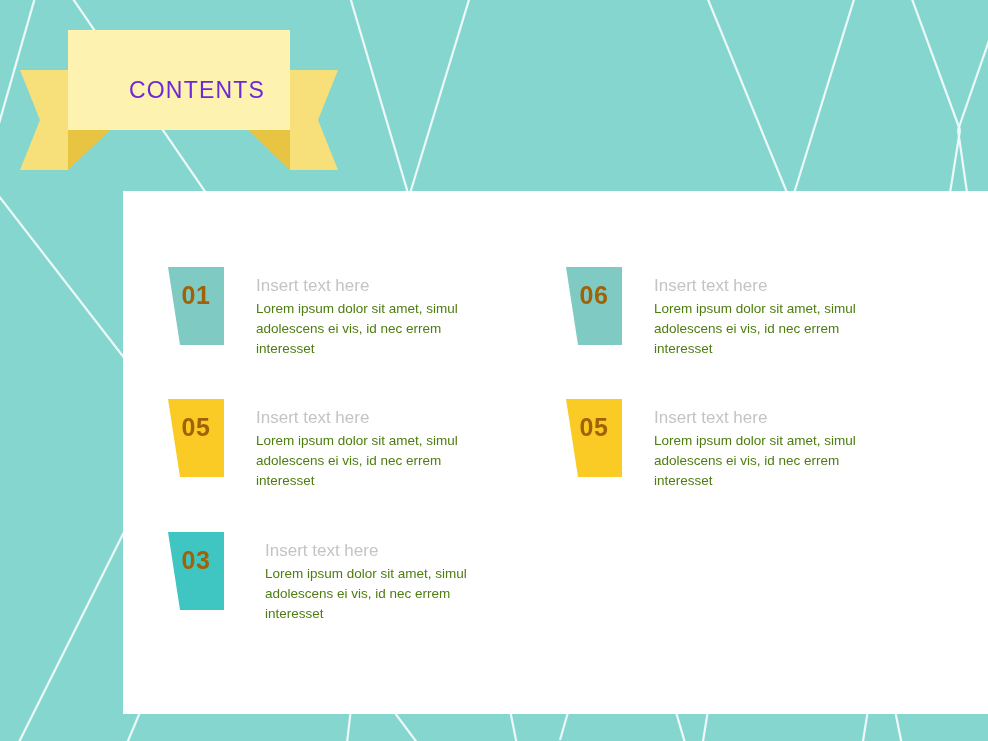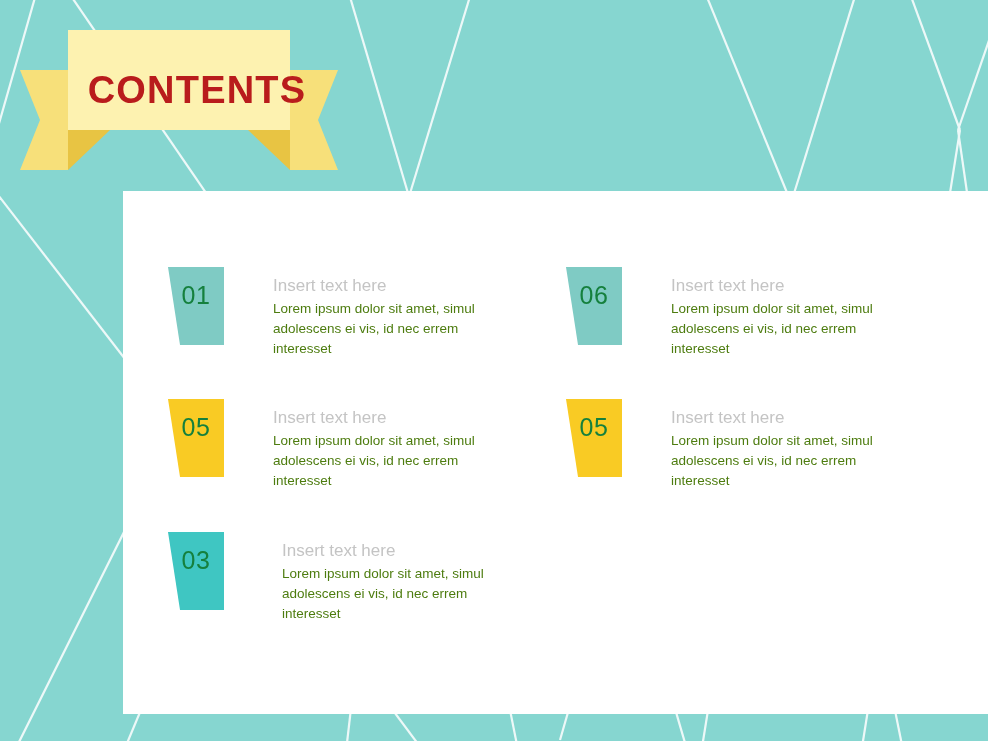--- a/index.html
+++ b/index.html
@@ -34,24 +34,24 @@
     position: absolute;
     left: 0;
     top: 0;
   }
   #ribbon-title {
     position: absolute;
     left: 68px;
     top: 40px;
     width: 222px;
     text-align: center;
-    font-size: 38px;
-    font-weight: bold;
+    font-size: 23px;
+    font-weight: normal;
     letter-spacing: 1.2px;
-    color: #b91c1c;
+    color: #6d28d9;
     line-height: 40px;
     white-space: nowrap;
   }
   
   #content-card {
     position: absolute;
     left: 123px;
     top: 191px;
     width: 865px;
     height: 523px;
@@ -77,26 +77,26 @@
   .badge-num {
     position: absolute;
     left: 0;
     top: 0;
     width: 56px;
     height: 56px;
     display: flex;
     align-items: center;
     justify-content: center;
     font-size: 25px;
-    font-weight: normal;
-    color: #15803d;
+    font-weight: bold;
+    color: #a16207;
     letter-spacing: 0.5px;
   }
   .item-text {
-    margin-left: 49px;
+    margin-left: 32px;
     padding-top: 8px;
   }
   .item-heading {
     font-size: 17px;
     color: #c4c4c4;
     line-height: 22px;
     margin-bottom: 2px;
     white-space: nowrap;
   }
   .item-body {

